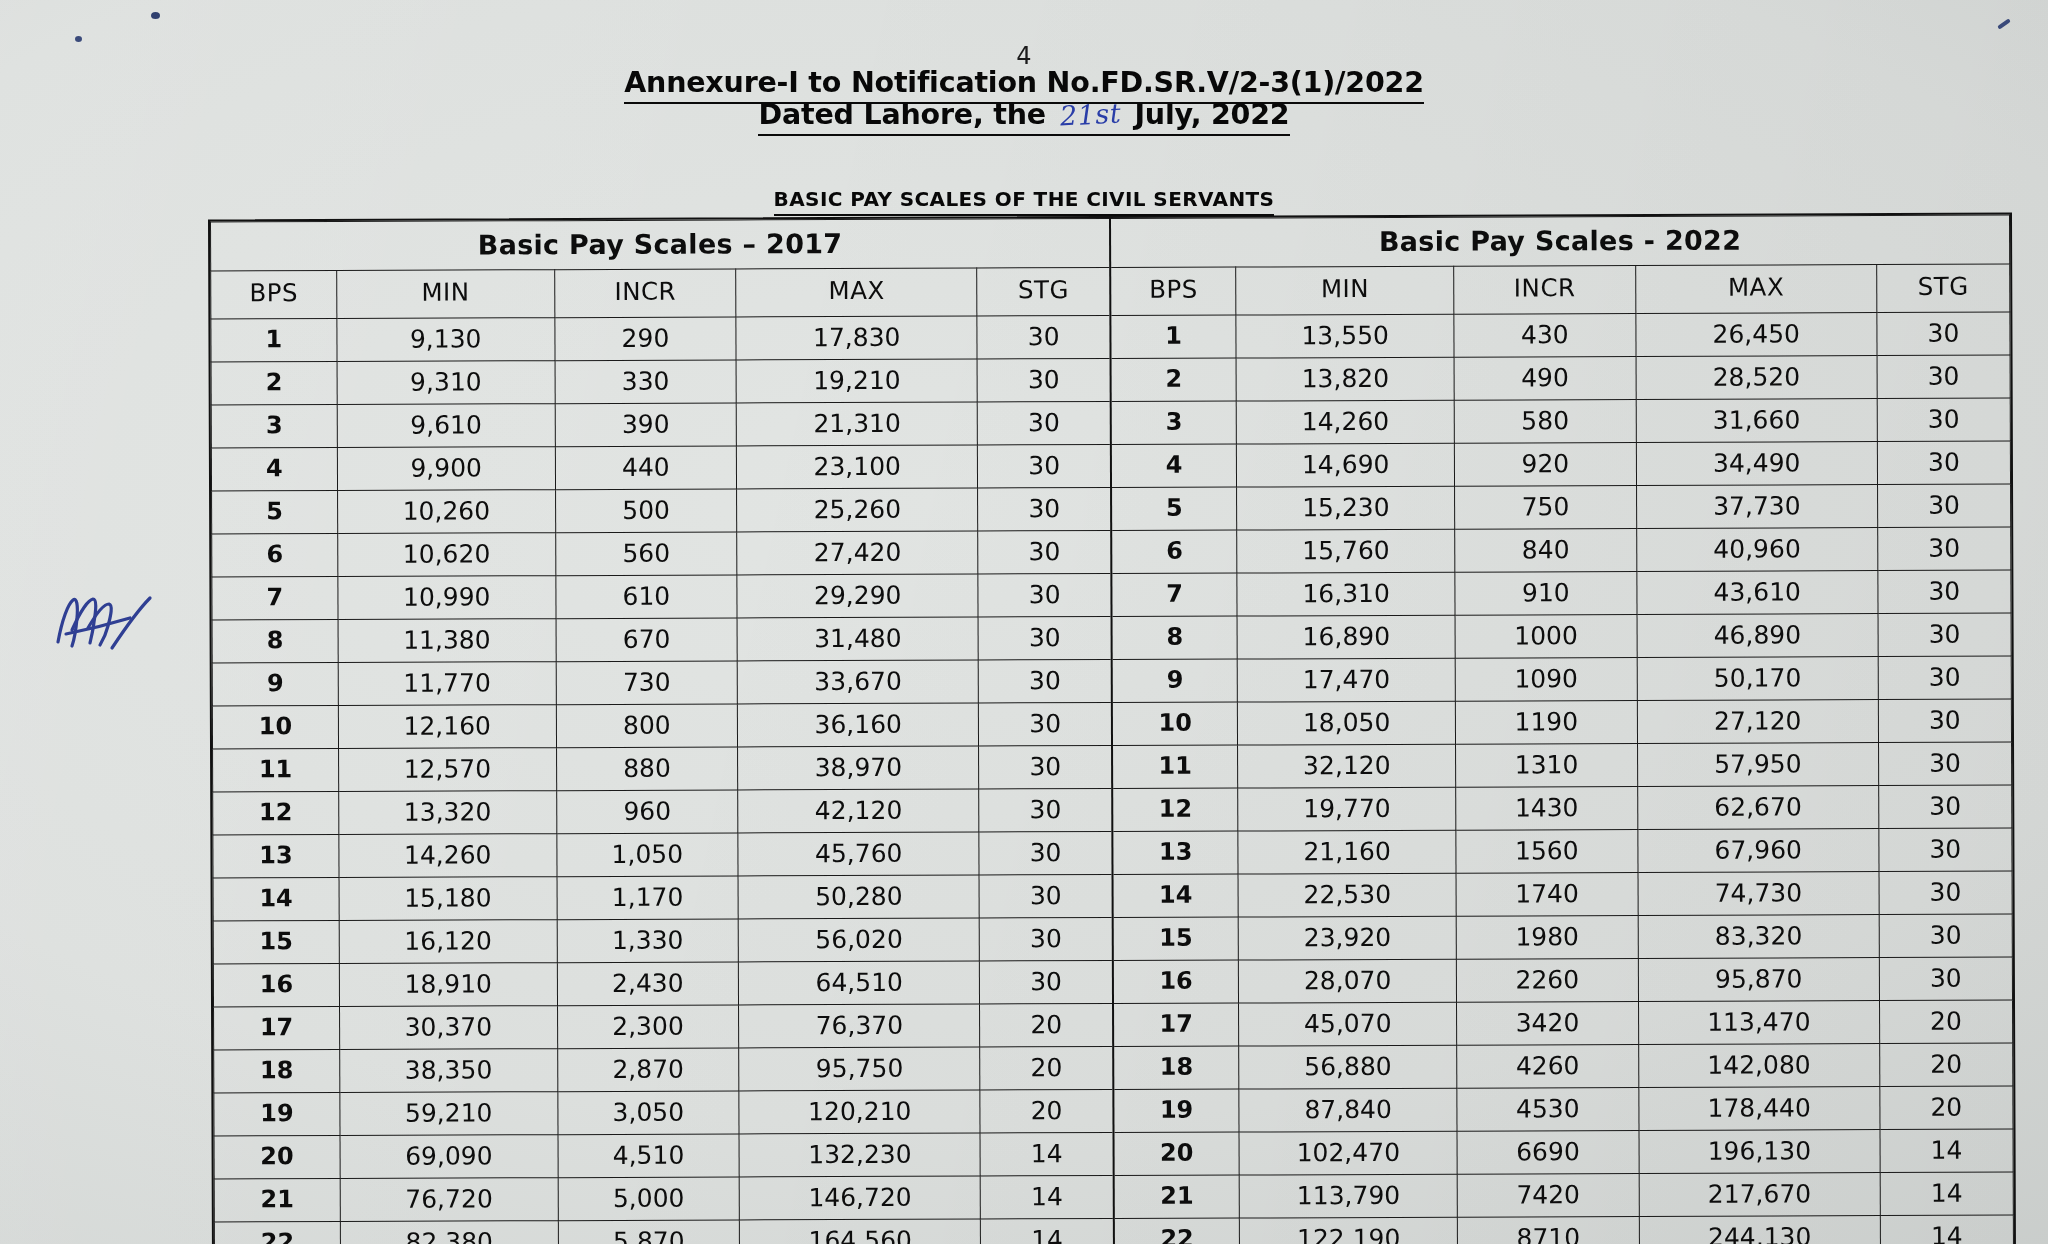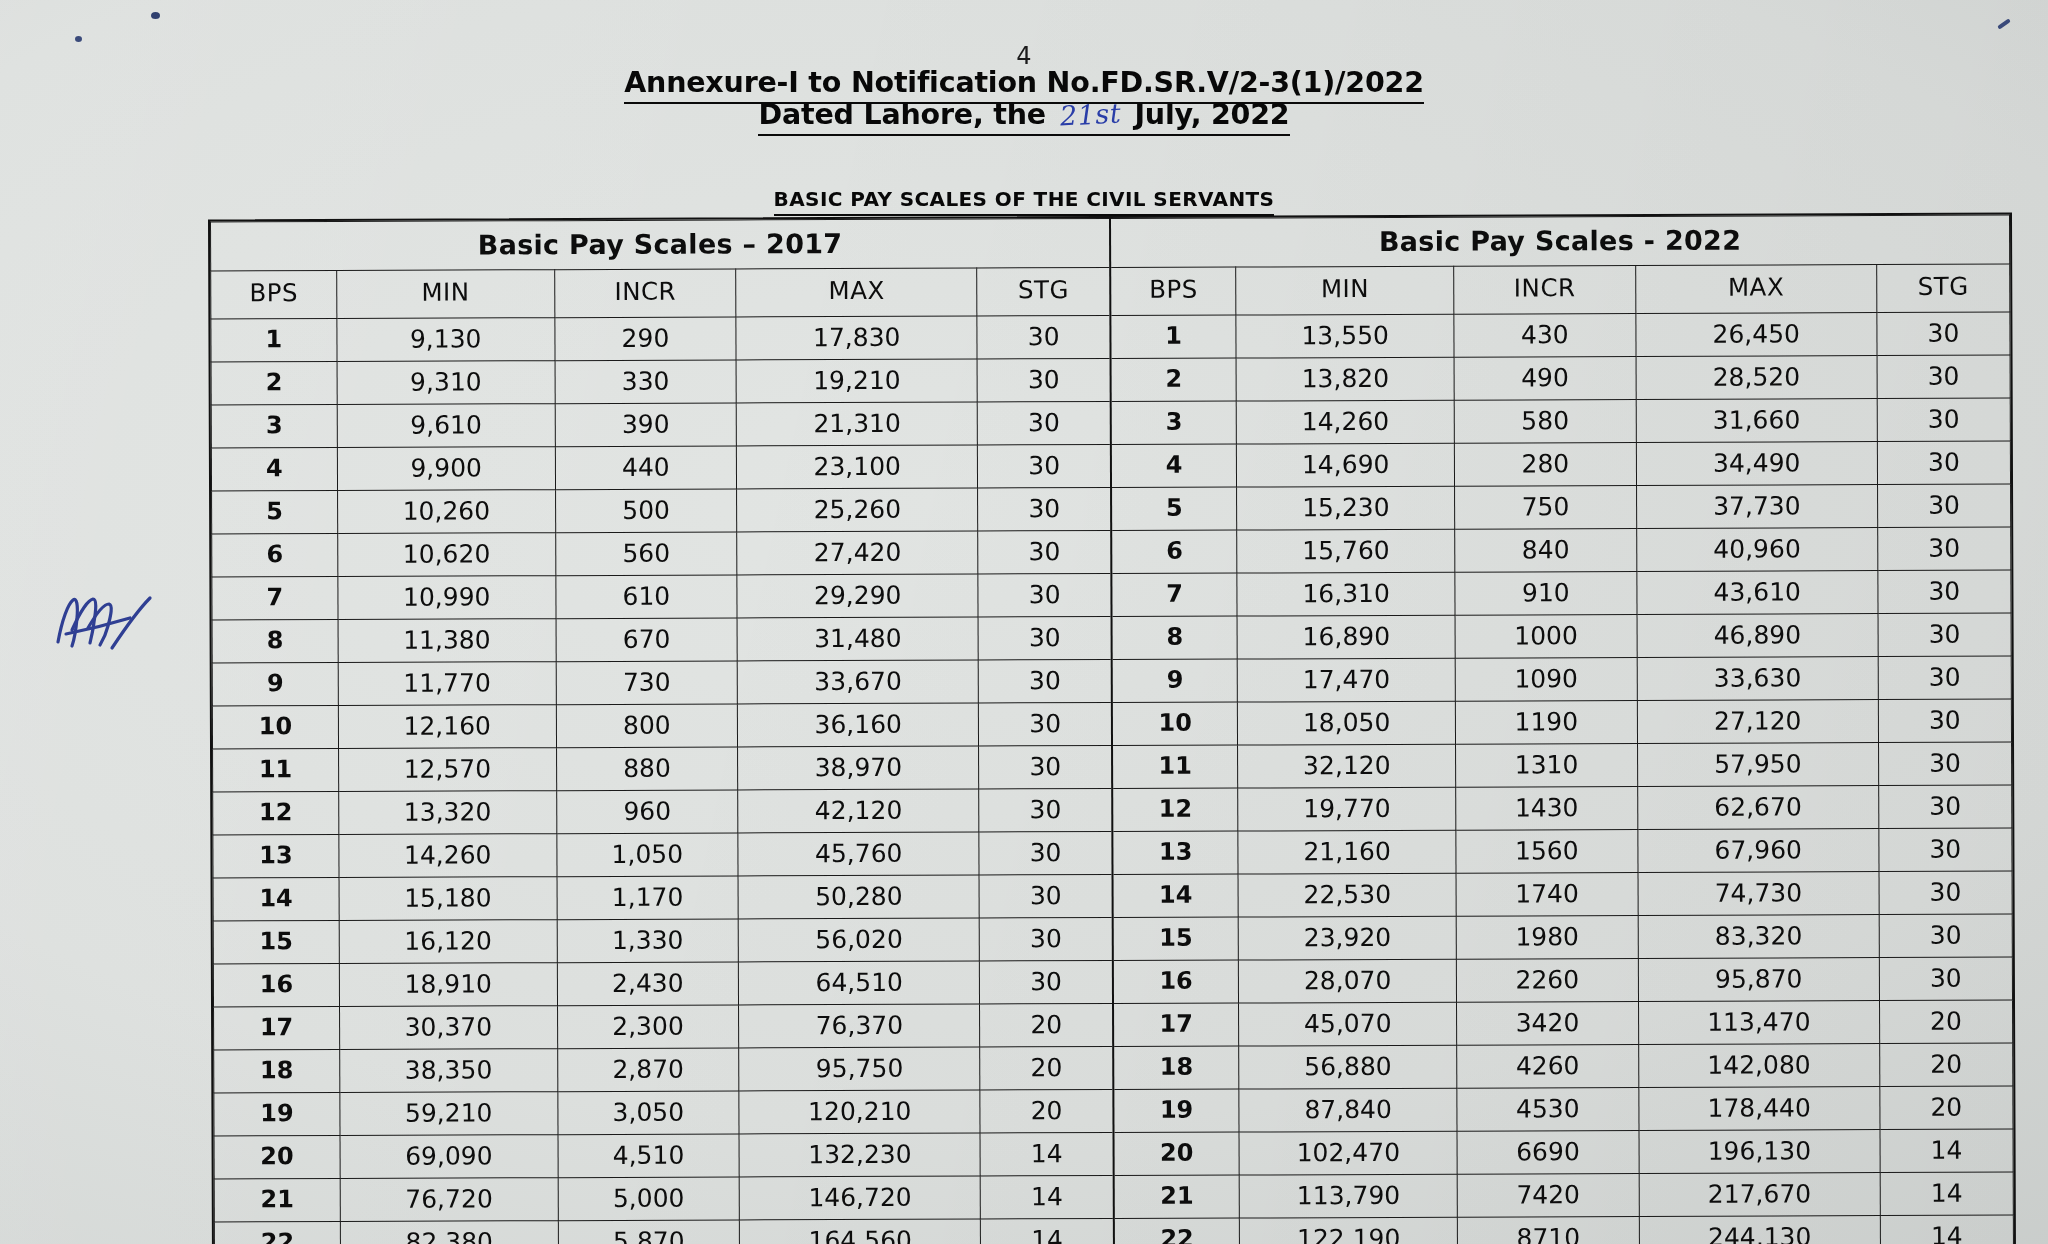--- a/index.html
+++ b/index.html
@@ -217,21 +217,21 @@
           <td>30</td>
         </tr>
         <tr>
           <td class="bps">4</td>
           <td>9,900</td>
           <td>440</td>
           <td>23,100</td>
           <td>30</td>
           <td class="bps divider">4</td>
           <td>14,690</td>
-          <td>280</td>
+          <td>920</td>
           <td>34,490</td>
           <td>30</td>
         </tr>
         <tr>
           <td class="bps">5</td>
           <td>10,260</td>
           <td>500</td>
           <td>25,260</td>
           <td>30</td>
           <td class="bps divider">5</td>
@@ -278,21 +278,21 @@
         </tr>
         <tr>
           <td class="bps">9</td>
           <td>11,770</td>
           <td>730</td>
           <td>33,670</td>
           <td>30</td>
           <td class="bps divider">9</td>
           <td>17,470</td>
           <td>1090</td>
-          <td>33,630</td>
+          <td>50,170</td>
           <td>30</td>
         </tr>
         <tr>
           <td class="bps">10</td>
           <td>12,160</td>
           <td>800</td>
           <td>36,160</td>
           <td>30</td>
           <td class="bps divider">10</td>
           <td>18,050</td>

